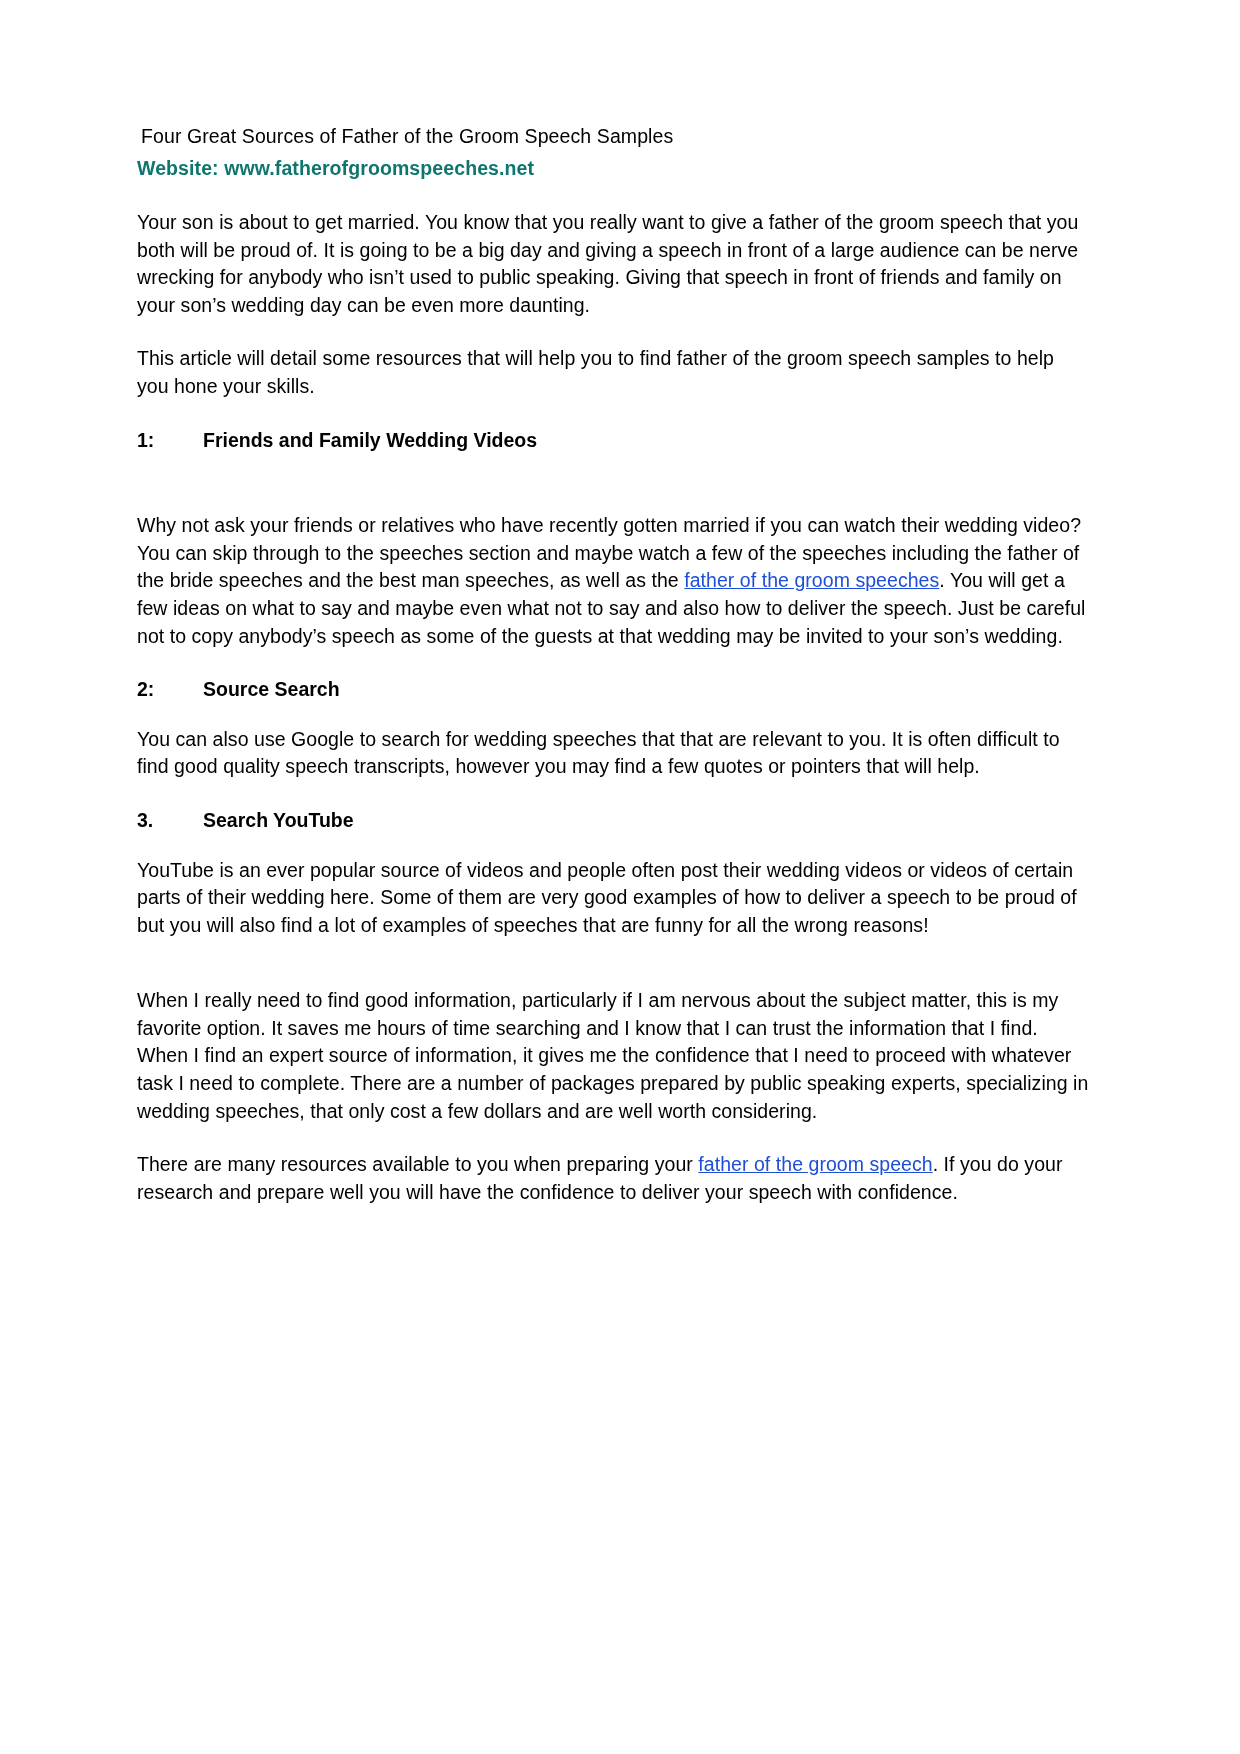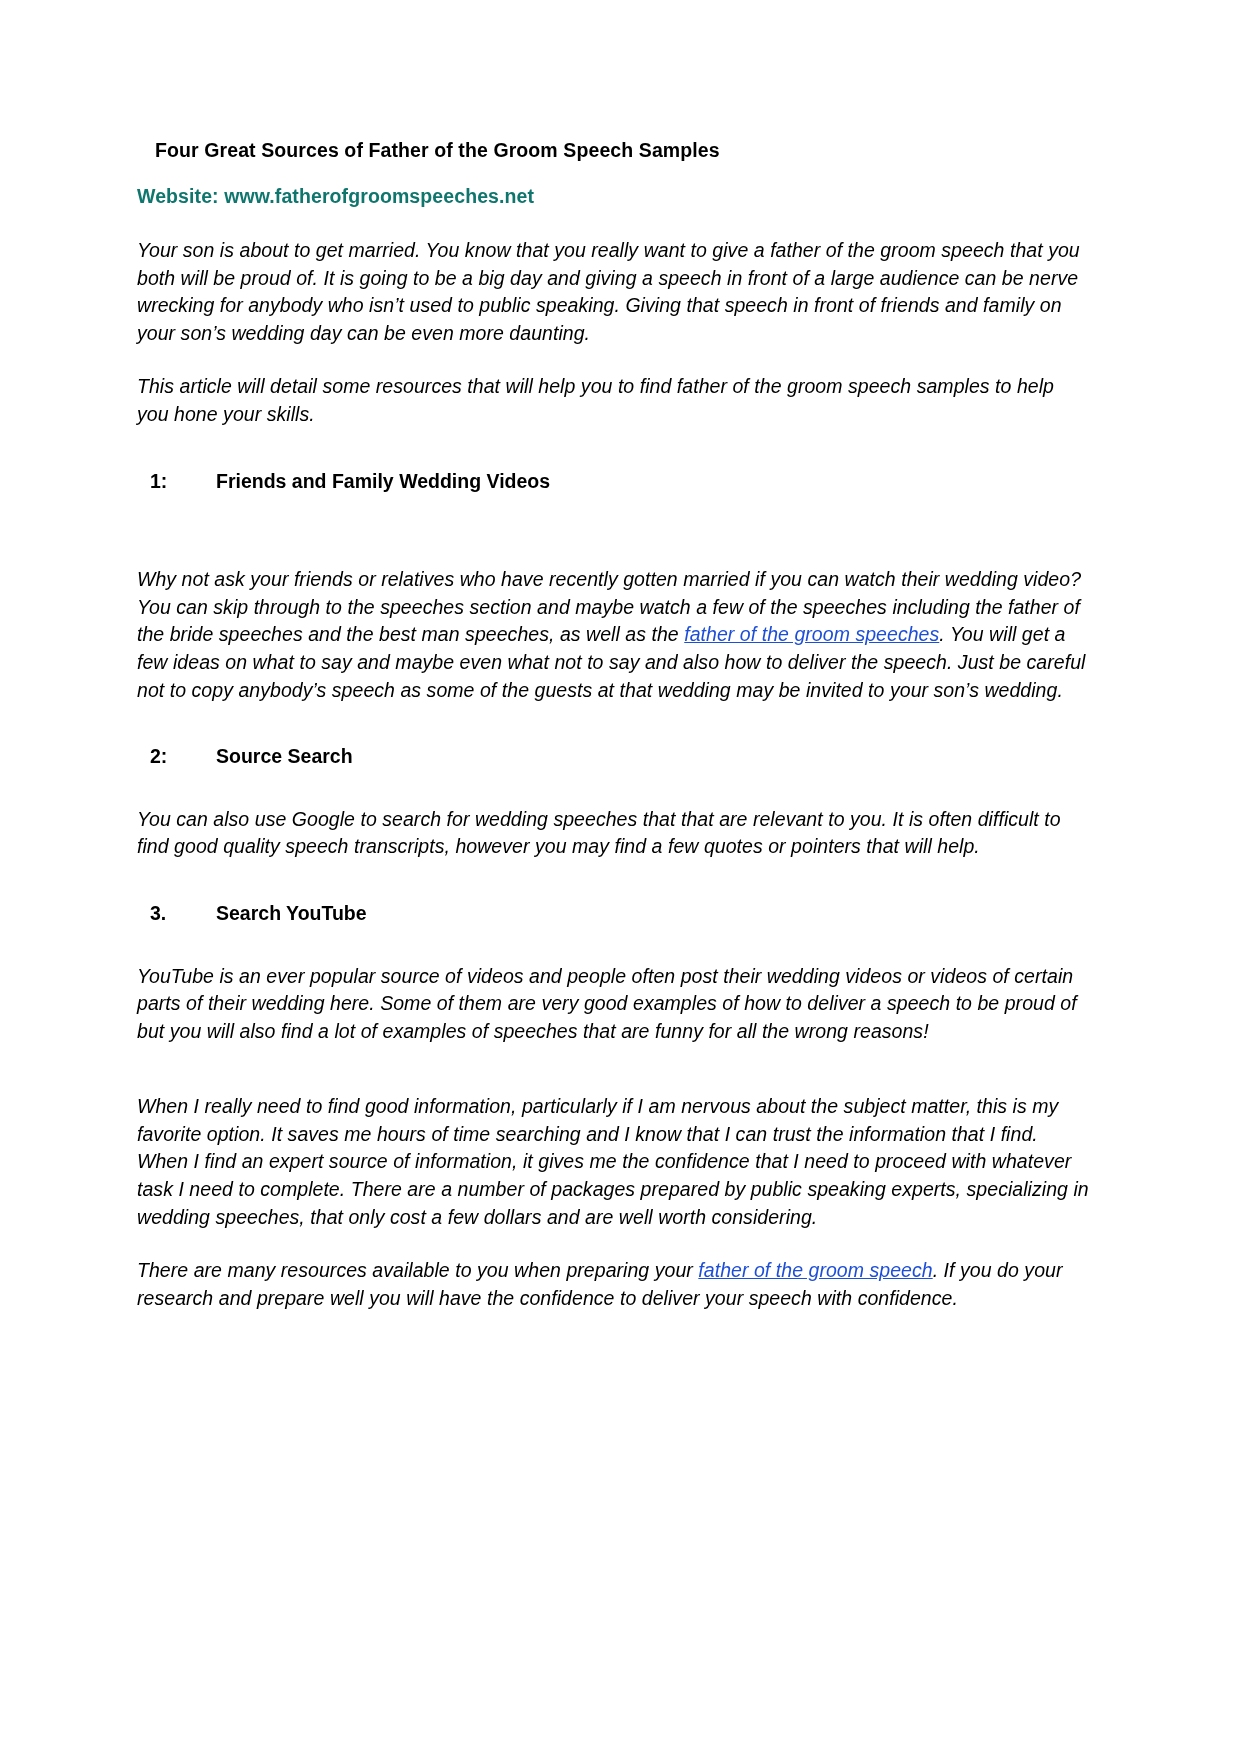--- a/index.html
+++ b/index.html
@@ -16,49 +16,48 @@
   .page {
     position: relative;
     width: 1240px;
     height: 1754px;
     background: #ffffff;
     box-sizing: border-box;
     padding: 118px 150px 0 137px;
   }
   .doc-title {
     font-size: 19.5px;
-    font-weight: bold;
+    font-weight: normal;
     line-height: 28px;
-    margin: 18px;
+    margin: 4px;
     letter-spacing: 0.1px;
   }
   .doc-website {
     font-size: 19.5px;
     font-weight: bold;
     line-height: 28px;
     margin: 0 0 0 0;
     color: #0f766e;
     letter-spacing: 0.1px;
   }
   p.body-text {
     font-size: 19.5px;
     line-height: 27.6px;
     margin: 0;
     letter-spacing: 0.05px;
-    font-style: italic;
   }
   .gap-lg { height: 27px; }
   .gap-md { height: 26px; }
   .gap-sm { height: 22px; }
   .gap-xl { height: 58px; }
   .heading {
     font-size: 19.5px;
     font-weight: bold;
     line-height: 27.6px;
-    margin: 13px;
+    margin: 0;
     display: block;
   }
   .heading .num {
     display: inline-block;
     width: 66px;
   }
   a.doc-link {
     color: #1d4ed8;
     text-decoration: underline;
   }

